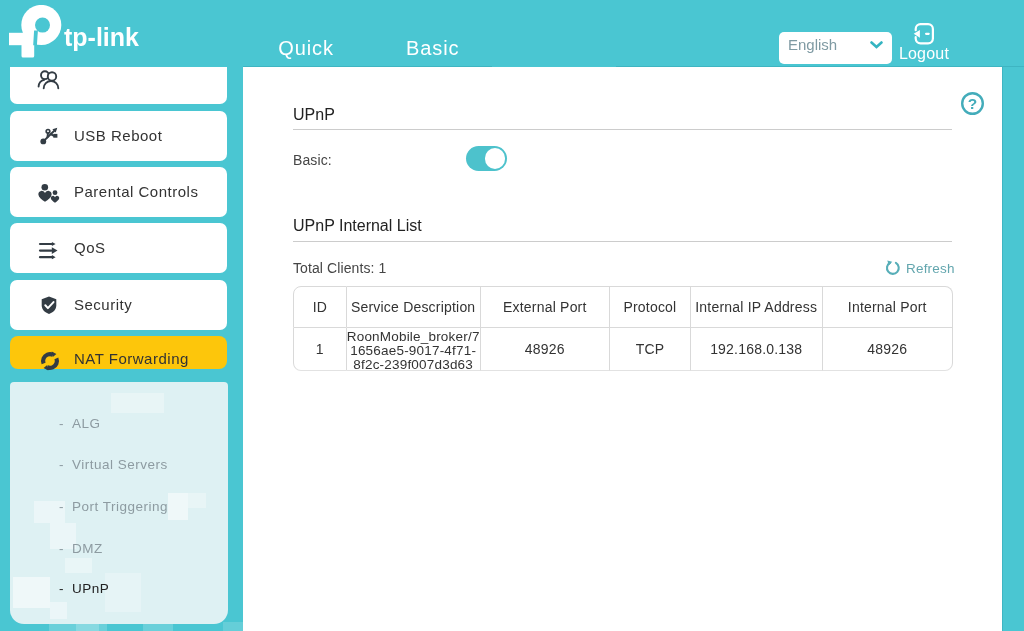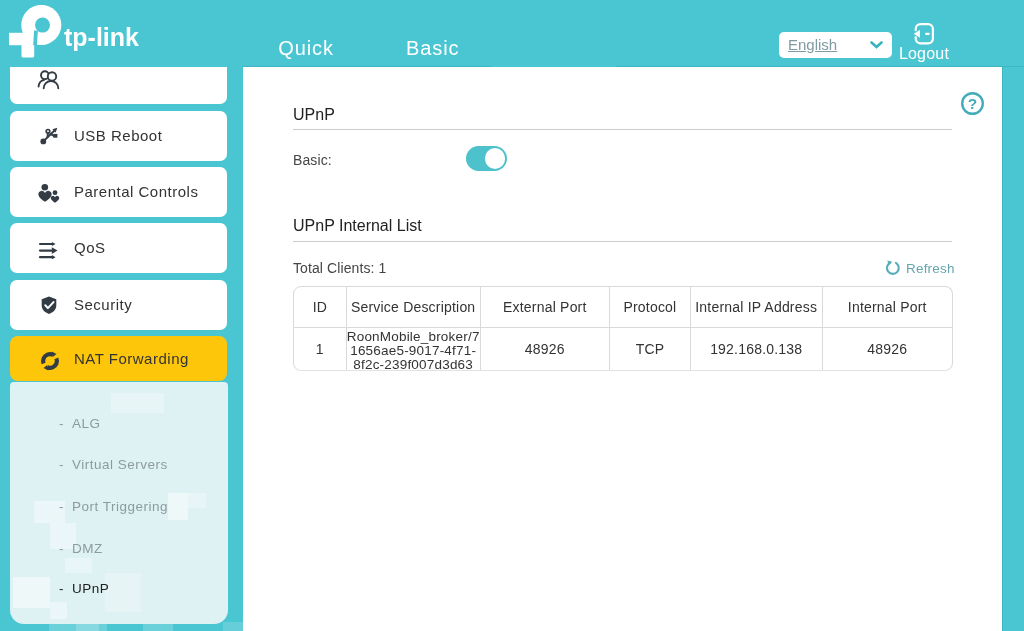--- a/index.html
+++ b/index.html
@@ -30,42 +30,42 @@
   position:absolute; top:0; height:67px; line-height:96px;
   font-size:20px; color:#ffffff; letter-spacing:0.9px; text-align:center;
 }
 .tabactive {
   position:absolute; left:492px; top:26px; width:124px; height:41px;
   background:#ffffff; border-radius:8px 8px 0 0;
   font-size:16px; color:#53a6b0; letter-spacing:0.9px;
   text-align:center; line-height:46px;
 }
 .lang {
-  position:absolute; left:779px; top:32px; width:113px; height:26px;
+  position:absolute; left:779px; top:32px; width:113px; height:32px;
   background:#ffffff; border-radius:5px;
-  font-size:15px; color:#7f9aa3; line-height:26px;text-decoration:underline;
+  font-size:15px; color:#7f9aa3; line-height:26px;
 }
 .lang span { margin-left:9px; }
 .hbtn {
   position:absolute; top:21px; width:64px; height:42px; text-align:center; color:#ffffff;
 }
 .hbtn svg { position:absolute; top:1px; left:50%; transform:translateX(-50%); }
 .hbtn .lbl { position:absolute; top:26px; left:0; width:64px; font-size:16px; line-height:13px; letter-spacing:0.2px; }
 .logout { left:892px; }
 .reboot { left:945px; }
 
 
 .sbtn {
   position:absolute; left:10px; width:217px; height:50px;
   background:#ffffff; border-radius:7px; z-index:6;
   font-size:15px; color:#333; letter-spacing:0.5px;
 }
 .sbtn .txt { position:absolute; left:64px; top:0; line-height:50px; }
 .sbtn svg { position:absolute; left:37px; top:14px; }
-.sbtn.yellow { background:#fdc60b; height:45px; border-radius:8px; }
+.sbtn.yellow { background:#fdc60b; height:33px; border-radius:8px; }
 .panel {
   position:absolute; left:10px; top:382px; width:218px; height:242px;
   background:#def1f3; border-radius:4px 4px 14px 14px; z-index:6; overflow:hidden;
 }
 .pitem {
   position:absolute; left:0; width:218px; height:20px; z-index:1;
   font-size:13.5px; color:#8d9ba1; letter-spacing:0.5px; line-height:20px;
 }
 .pitem .dash { position:absolute; left:49px; }
 .pitem .ptxt { position:absolute; left:62px; }

